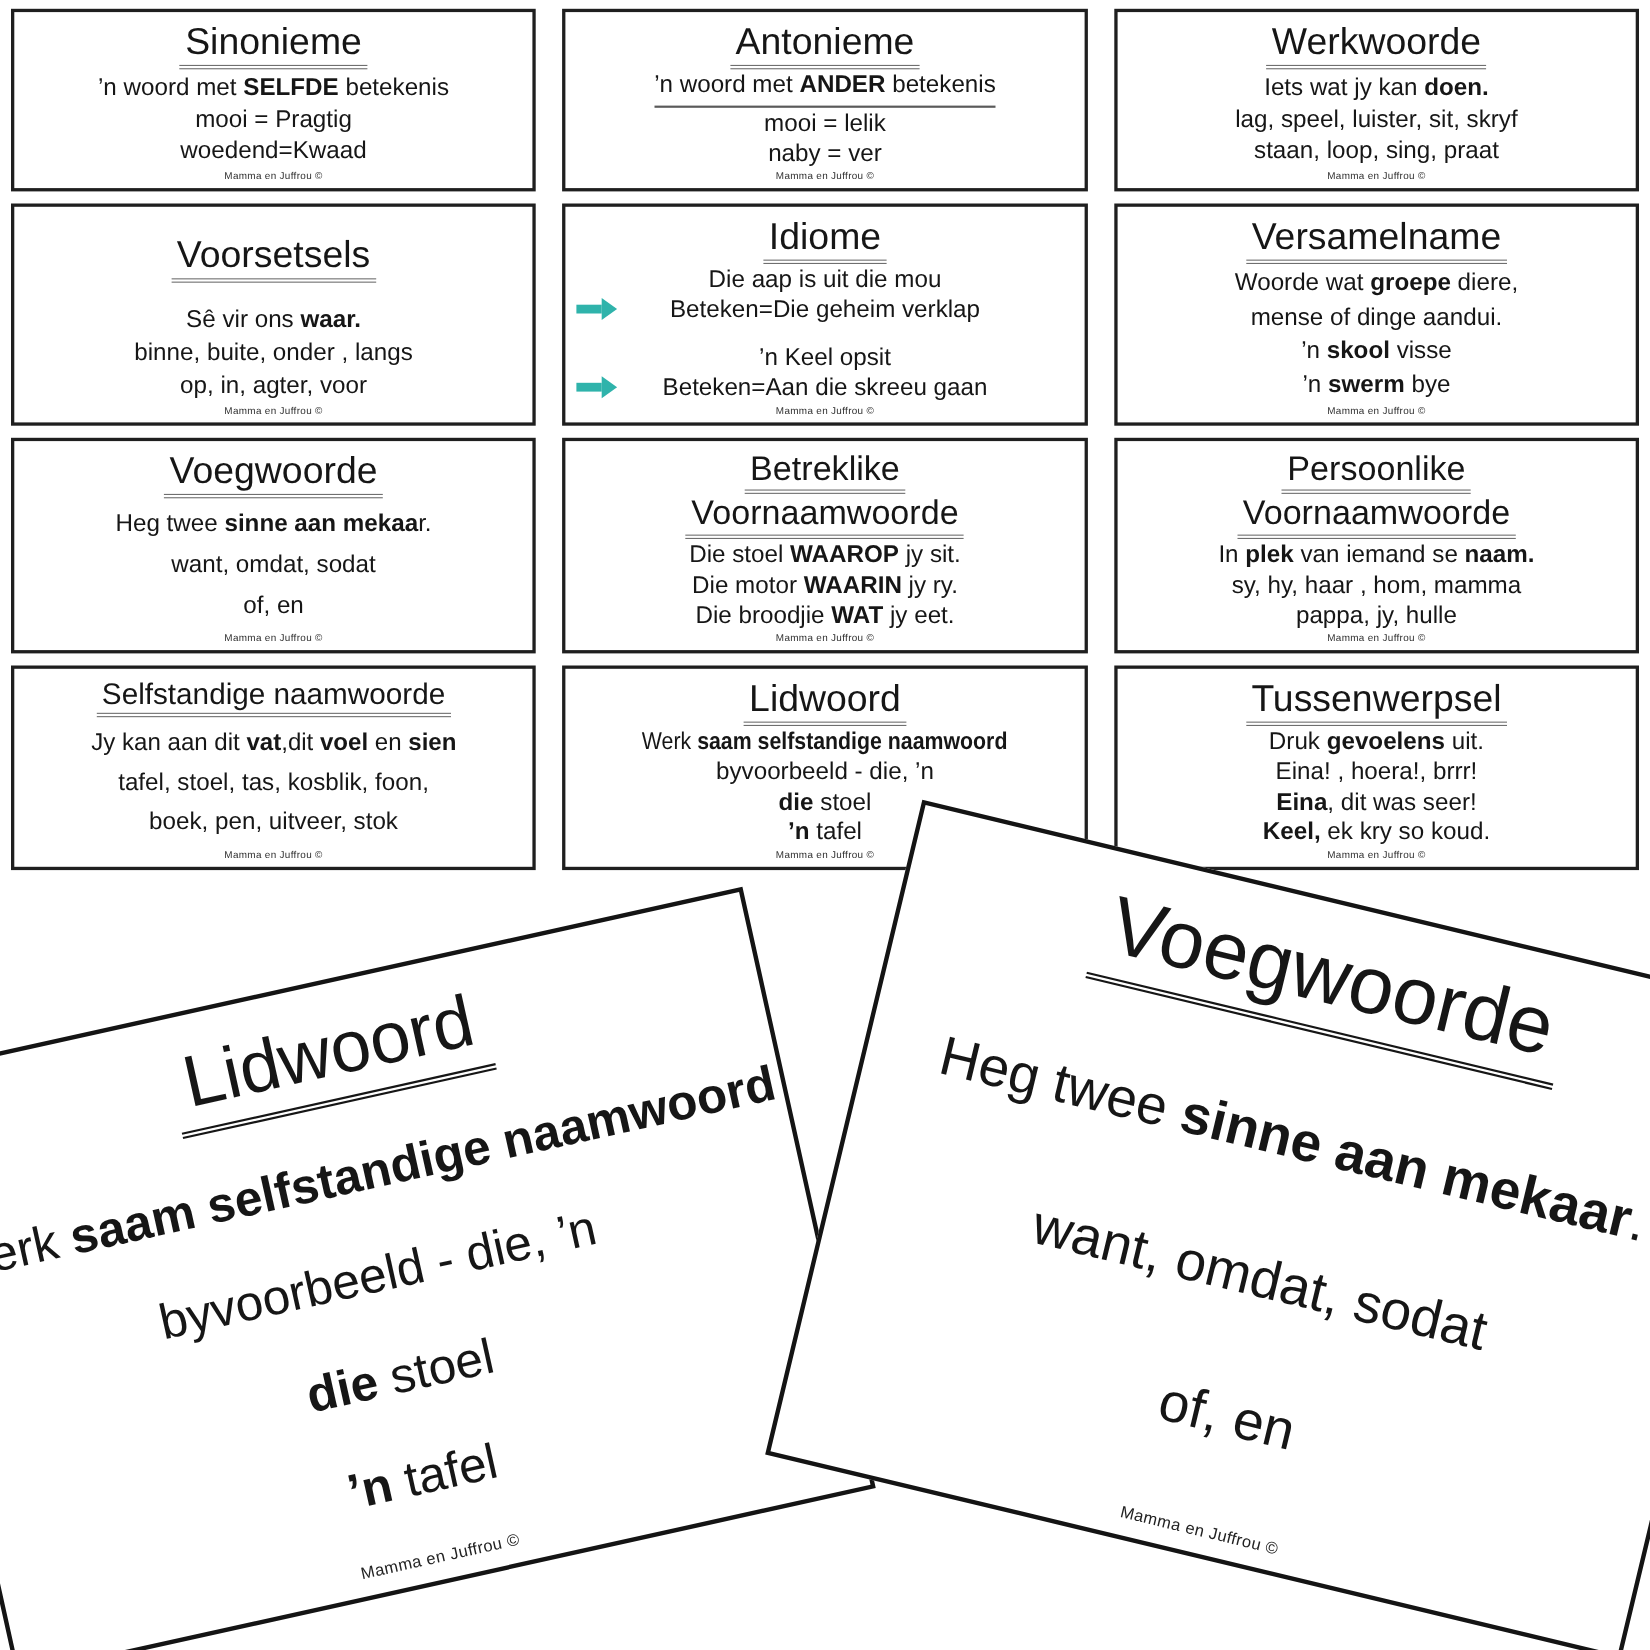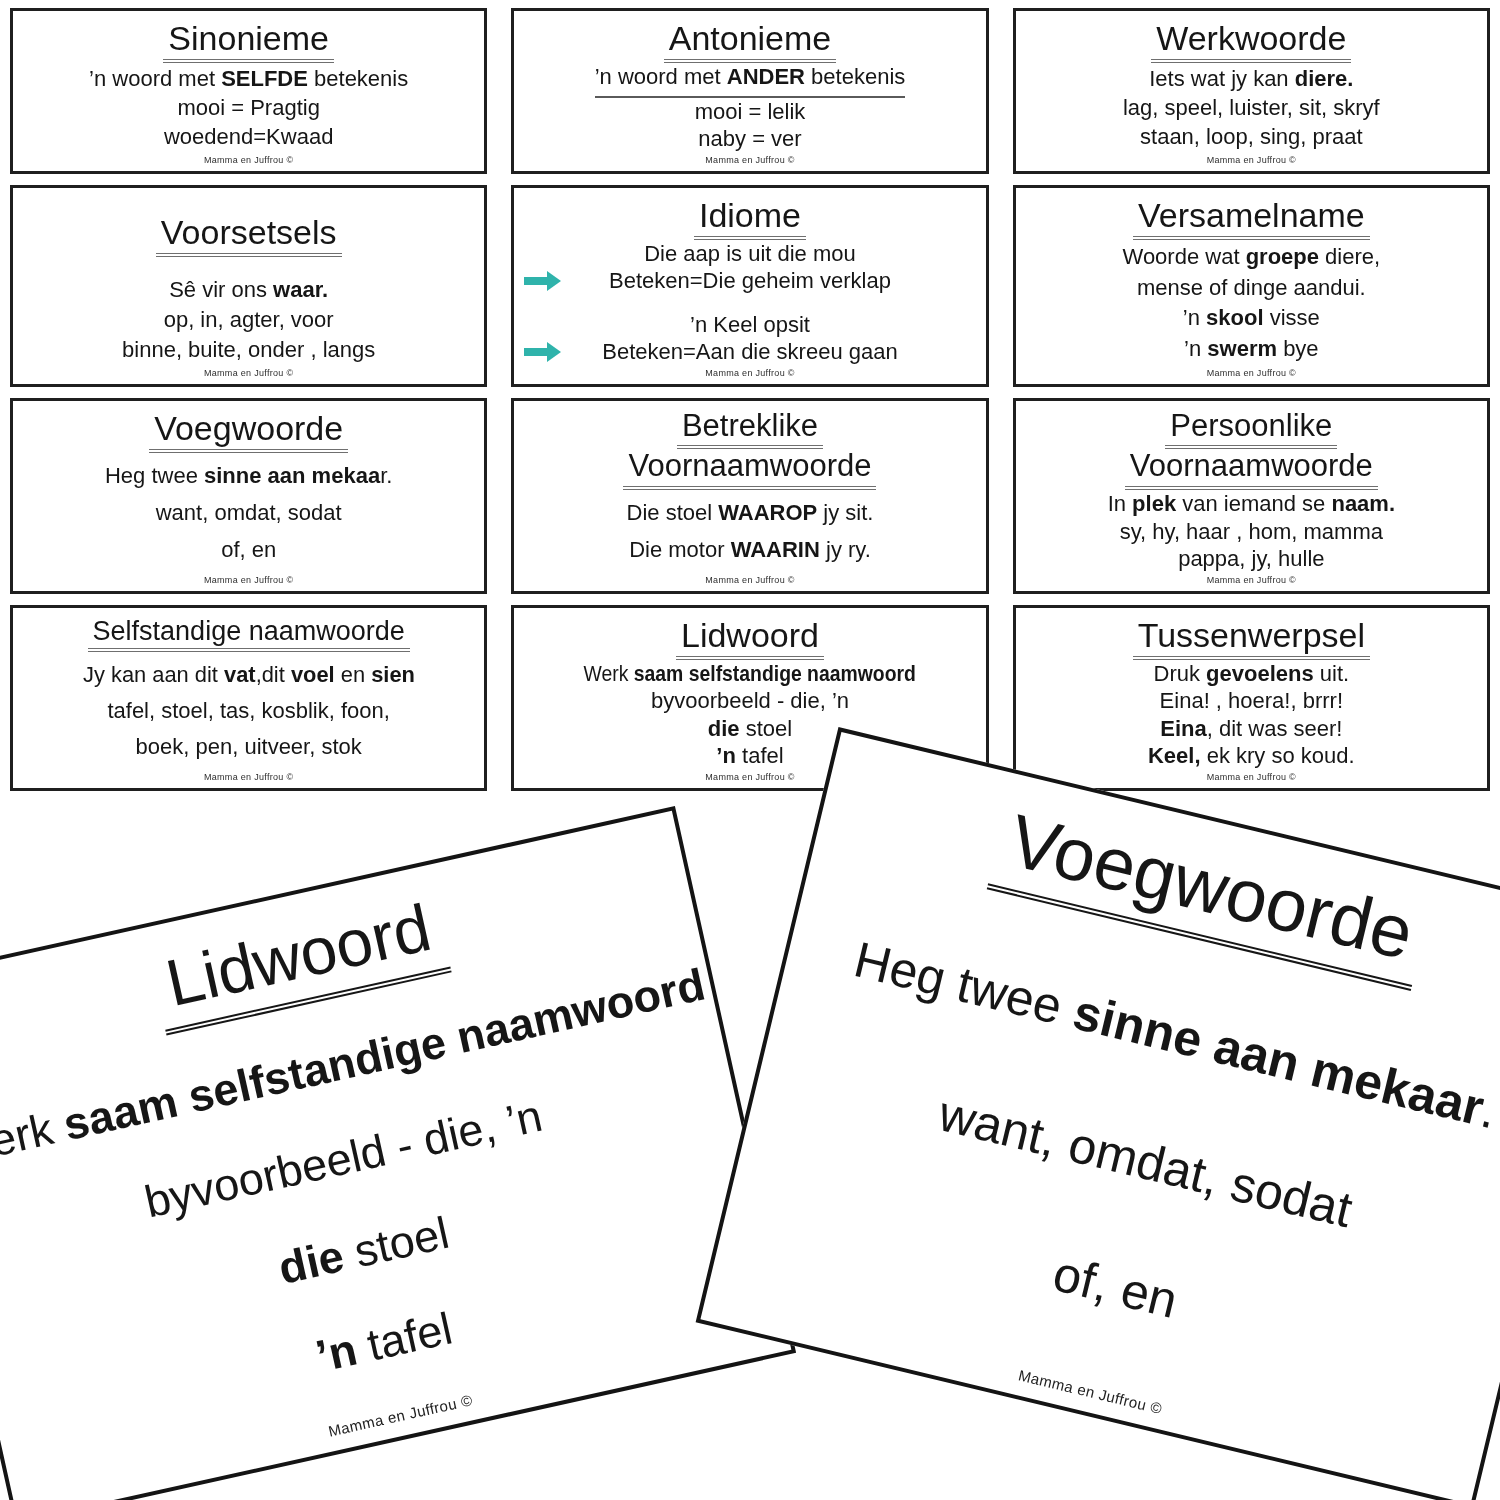--- a/index.html
+++ b/index.html
@@ -74,34 +74,34 @@
         <div class="line"><span class="line-text"><span>mooi = lelik</span></span></div>
         <div class="line"><span class="line-text"><span>naby = ver</span></span></div>
       </div>
       <div class="card-footer">Mamma en Juffrou ©</div>
     </article>
     <article class="card">
       <h2 class="title" style="margin: 0px; font-weight: 400;">
         <div><span class="title-line ul">Werkwoorde</span></div>
       </h2>
       <div class="card-body">
-        <div class="line"><span class="line-text"><span>Iets wat jy kan </span><span class="b">diere.</span></span></div>
+        <div class="line"><span class="line-text"><span>Iets wat jy kan </span><span class="b">doen.</span></span></div>
         <div class="line"><span class="line-text"><span>lag, speel, luister, sit, skryf</span></span></div>
         <div class="line"><span class="line-text"><span>staan, loop, sing, praat</span></span></div>
       </div>
       <div class="card-footer">Mamma en Juffrou ©</div>
     </article>
     <article class="card">
       <h2 class="title" style="margin: 17px; font-weight: 400;">
         <div><span class="title-line ul">Voorsetsels</span></div>
       </h2>
       <div class="card-body">
         <div class="line"><span class="line-text"><span>Sê vir ons </span><span class="b">waar.</span></span></div>
+        <div class="line"><span class="line-text"><span>binne, buite, onder , langs</span></span></div>
         <div class="line"><span class="line-text"><span>op, in, agter, voor</span></span></div>
-        <div class="line"><span class="line-text"><span>binne, buite, onder , langs</span></span></div>
       </div>
       <div class="card-footer">Mamma en Juffrou ©</div>
     </article>
     <article class="card">
       <h2 class="title" style="margin: 0px; font-weight: 400;">
         <div><span class="title-line ul">Idiome</span></div>
       </h2>
       <div class="card-body">
         <div class="line"><span class="line-text"><span>Die aap is uit die mou</span></span></div>
         <div class="line has-arrow"><span class="arrow"></span><span class="line-text"><span>Beteken=Die geheim verklap</span></span></div>
@@ -134,20 +134,21 @@
       <div class="card-footer">Mamma en Juffrou ©</div>
     </article>
     <article class="card">
       <h2 class="title two" style="margin: 0px; font-weight: 400;">
         <div><span class="title-line ul">Betreklike</span></div>
         <div><span class="title-line ul">Voornaamwoorde</span></div>
       </h2>
       <div class="card-body">
         <div class="line"><span class="line-text"><span>Die stoel </span><span class="b">WAAROP</span><span> jy sit.</span></span></div>
         <div class="line"><span class="line-text"><span>Die motor </span><span class="b">WAARIN</span><span> jy ry.</span></span></div>
+        <div class="line"><span class="line-text"><span>Die broodjie </span><span class="b">WAT</span><span> jy eet.</span></span></div>
       </div>
       <div class="card-footer">Mamma en Juffrou ©</div>
     </article>
     <article class="card">
       <h2 class="title two" style="margin: 0px; font-weight: 400; text-align: center;">
         <div><span class="title-line ul">Persoonlike</span></div>
         <div><span class="title-line ul">Voornaamwoorde</span></div>
       </h2>
       <div class="card-body">
         <div class="line"><span class="line-text"><span>In </span><span class="b">plek</span><span> van iemand se </span><span class="b">naam.</span></span></div>

